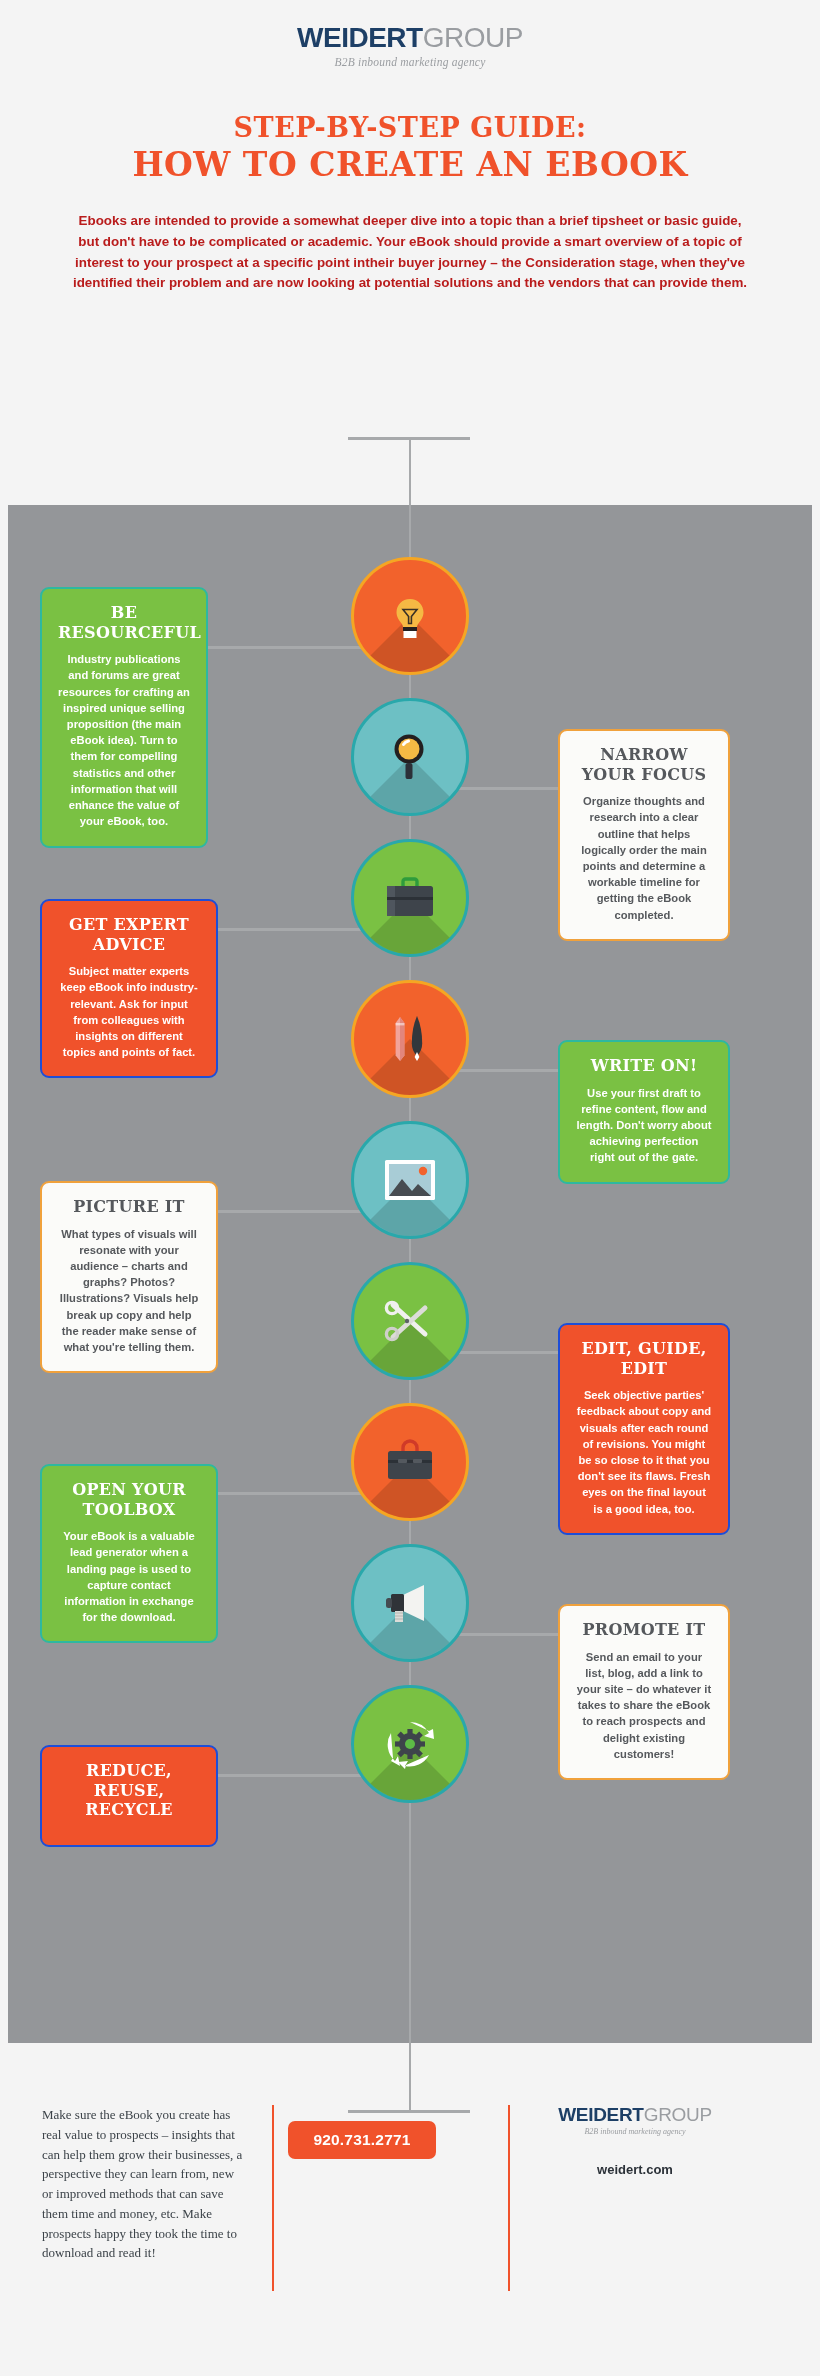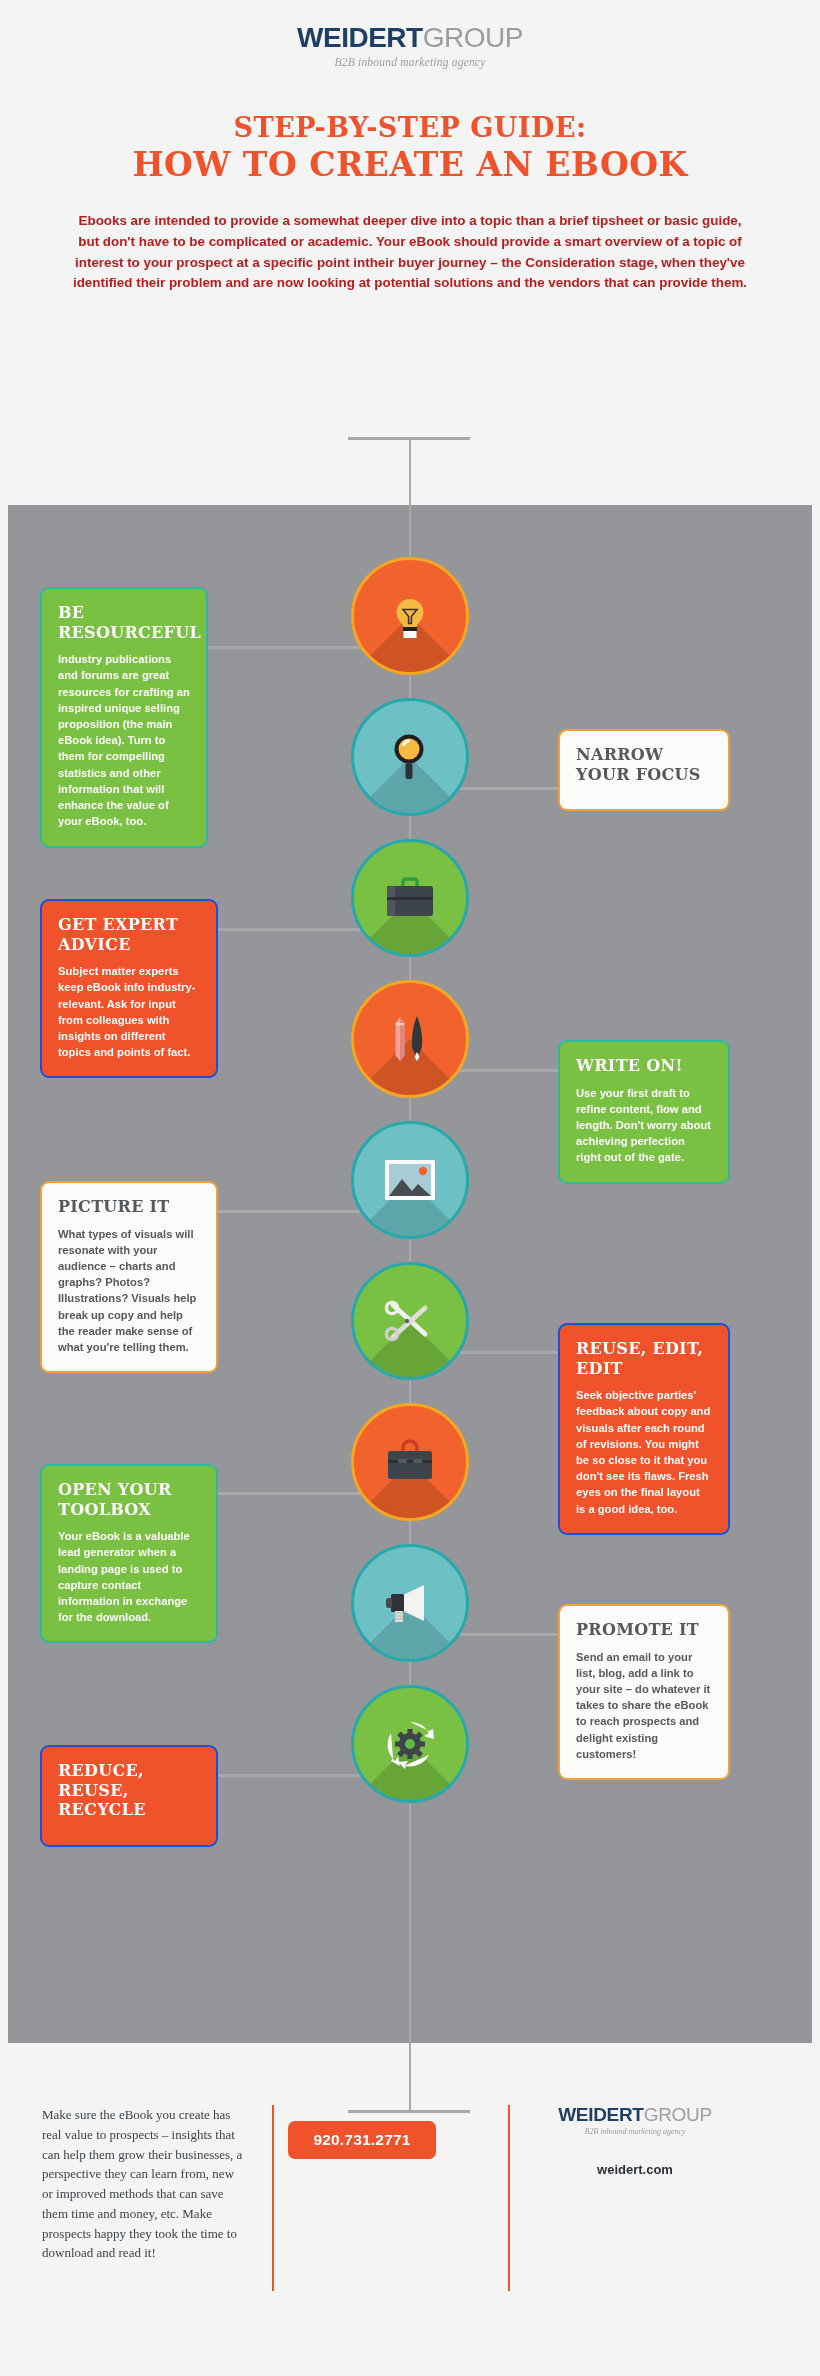--- a/index.html
+++ b/index.html
@@ -123,20 +123,21 @@
     opacity: 0.14;
     background: #000;
   }
   .circle svg { position: relative; z-index: 2; }
 
   .card {
     position: absolute;
     top: -1px;
     border-radius: 9px;
     padding: 14px 16px 16px;
+    text-align: center;
   }
   .card-title {
     font-family: "DejaVu Serif", serif;
     font-weight: bold;
     font-size: 16px;
     letter-spacing: 0.3px;
     line-height: 1.22;
     margin-bottom: 9px;
   }
   .card-body {
@@ -280,20 +281,21 @@
             <svg width="50" height="54" viewBox="0 0 50 54">
       <circle cx="24" cy="19" r="14.5" fill="#231f20"></circle>
       <circle cx="24" cy="19" r="10.5" fill="#f5b944"></circle>
       <path d="M18.5 14.5a7.5 7.5 0 0 1 5-3.5" stroke="#fff" stroke-width="3" fill="none" stroke-linecap="round"></path>
       <rect x="20.5" y="33" width="7" height="16" rx="2.6" fill="#2c3038"></rect>
     </svg>
           </div>
         </div>
         <div class="card white" style="width: 172px; top: -58px;">
           <div class="card-title">NARROW YOUR FOCUS</div>
+          <div class="card-body">Organize thoughts and research into a clear outline that helps logically order the main points and determine a workable timeline for getting the eBook completed.</div>
         </div>
       </div>
       <div class="step left" style="top: 928px;">
         <div class="connector"></div>
         <div class="node">
           <div class="circle" style="background: rgb(122, 193, 67); border: 3px solid rgb(41, 168, 171);">
             <div class="shade"></div>
             <svg width="56" height="48" viewBox="0 0 56 48">
       <rect x="21" y="5" width="14" height="9" rx="2.5" fill="none" stroke="#2e9c3c" stroke-width="3.4"></rect>
       <rect x="5" y="12" width="46" height="30" rx="2.5" fill="#3e444b"></rect>
@@ -352,21 +354,21 @@
             <svg width="56" height="50" viewBox="0 0 56 50">
       <path d="M11 9l32 29" stroke="#f0f0ee" stroke-width="5" stroke-linecap="round"></path>
       <path d="M11 41L43 12" stroke="#dcdcd8" stroke-width="5" stroke-linecap="round"></path>
       <circle cx="10" cy="12" r="5.6" fill="none" stroke="#f0f0ee" stroke-width="3.4"></circle>
       <circle cx="10" cy="38" r="5.6" fill="none" stroke="#cfcfcb" stroke-width="3.4"></circle>
       <circle cx="25" cy="25" r="2.2" fill="#5d6166"></circle>
     </svg>
           </div>
         </div>
         <div class="card orange" style="width: 172px; top: -28px;">
-          <div class="card-title">REUSE, EDIT, EDIT</div>
+          <div class="card-title">EDIT, GUIDE, EDIT</div>
           <div class="card-body">Seek objective parties' feedback about copy and visuals after each round of revisions. You might be so close to it that you don't see its flaws. Fresh eyes on the final layout is a good idea, too.</div>
         </div>
       </div>
       <div class="step left" style="top: 1492px;">
         <div class="connector"></div>
         <div class="node">
           <div class="circle" style="background: rgb(242, 98, 44); border: 3px solid rgb(245, 166, 35);">
             <div class="shade"></div>
             <svg width="54" height="46" viewBox="0 0 54 46">
       <path d="M20 12V9a7 7 0 0 1 14 0v3" fill="none" stroke="#d03a28" stroke-width="3.4"></path>

